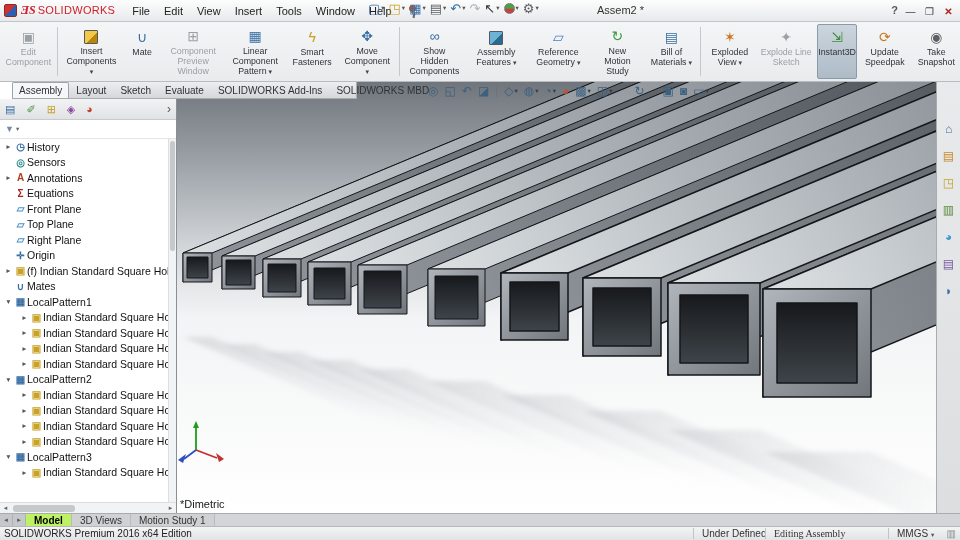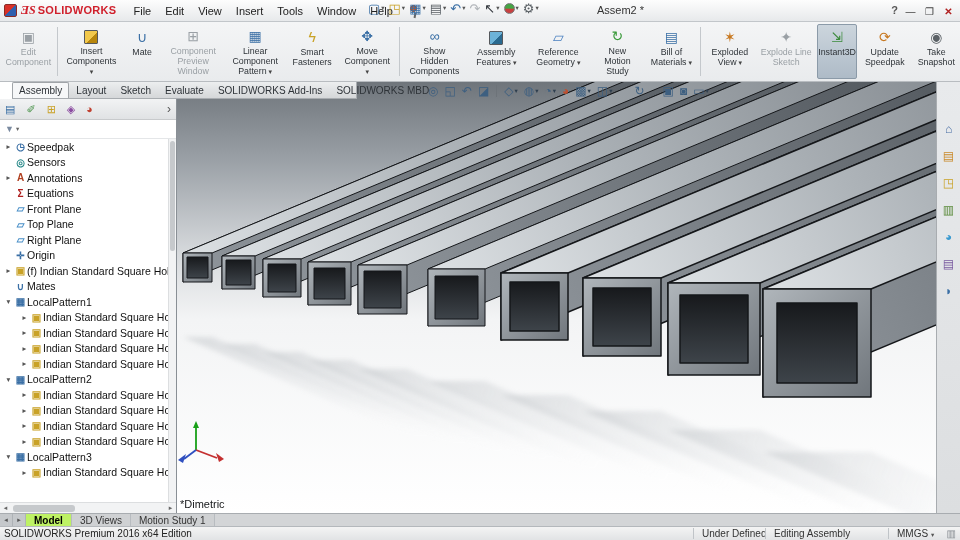--- a/index.html
+++ b/index.html
@@ -7,21 +7,21 @@
   body{position:relative;font-family:"Liberation Sans",sans-serif;background:#fff;color:#222}
 
   
   #titlebar{position:absolute;left:0;top:0;width:960px;height:22px;
     background:linear-gradient(#fdfdfd,#e7e9eb);border-bottom:1px solid #c2c6ca;
     display:flex;align-items:center;font-size:11px;z-index:10}
   .app-icon{width:13px;height:13px;margin-left:4px;border-radius:2px;
     background:linear-gradient(135deg,#d83028 50%,#2f5fae 50%);border:1px solid #8a2a24}
   .logo{margin:0 10px 0 4px;white-space:nowrap}
   .logo-ds{color:#d0202c;font-weight:bold;font-style:italic;font-family:"Liberation Serif",serif;font-size:12px;margin-right:2px}
-  .logo-sw{color:#d0202c;font-weight:bold;letter-spacing:.3px;font-size:11px}
+  .logo-sw{color:#d0202c;font-weight:normal;letter-spacing:.3px;font-size:11px}
   .menu-item{padding:3px 7px;color:#222;cursor:default}
   .pin{position:relative;width:13px;height:14px;margin-left:8px;display:inline-block}
   .pin-head{position:absolute;left:2px;top:1px;width:7px;height:7px;border-radius:50%;background:#d85c20;border:1px solid #a04010}
   .pin-tail{position:absolute;left:6px;top:9px;width:2px;height:5px;background:#666;transform:rotate(10deg)}
   .qatbar{position:absolute;left:368px;top:2px;display:flex;align-items:center}
   .qat{display:inline-flex;align-items:center;margin-right:4px;font-size:13px;line-height:1}
   .qat .dd{font-size:6.5px;color:#555;margin-left:1px}
   .light{width:11px;height:11px;border-radius:50%;background:linear-gradient(#45a545 45%,#c84040 60%);border:1px solid #777}
   .doc-title{position:absolute;left:597px;top:4px;color:#333}
   .searchbox{position:absolute;right:80px;top:3px;width:146px;height:16px;background:#fff;
@@ -631,21 +631,21 @@
       <span class="panel-chevron">›</span>
     </div>
   <div class="filter-row">
     <span>▼</span>
     <span class="dd">▾</span>
   </div>
   <div id="feature-tree">
       <div class="trow" style="padding-left: 3px;">
         <span class="tarrow">▸</span>
         <span class="ticon" style="color: rgb(58, 111, 165);">◷</span>
-        <span class="tlabel">Speedpak</span>
+        <span class="tlabel">History</span>
       </div>
       <div class="trow" style="padding-left: 3px;">
         <span class="tarrow"></span>
         <span class="ticon" style="color: rgb(42, 138, 138);">◎</span>
         <span class="tlabel">Sensors</span>
       </div>
       <div class="trow" style="padding-left: 3px;">
         <span class="tarrow">▸</span>
         <span class="ticon" style="color: rgb(176, 64, 32);">A</span>
         <span class="tlabel">Annotations</span>
@@ -771,15 +771,15 @@
     <div class="bnav">▸</div>
     <div class="btab active">Model</div>
     <div class="btab">3D Views</div>
     <div class="btab">Motion Study 1</div>
   </div>
 
 <div id="statusbar">
   <span class="sb-left">SOLIDWORKS Premium 2016 x64 Edition</span>
   <span class="sb-icon">▥</span>
 <span class="sb-seg" style="left: 693px;">Under Defined</span>
-    <span class="sb-seg" style="left: 765px;">Editing Assembly</span>
+    <span class="sb-seg" style="left: 765px; font-family: Liberation Serif, serif;">Editing Assembly</span>
     <span class="sb-seg" style="left: 888px;">MMGS<span class="dd">▾</span></span>
   </div>
 
 </body></html>

